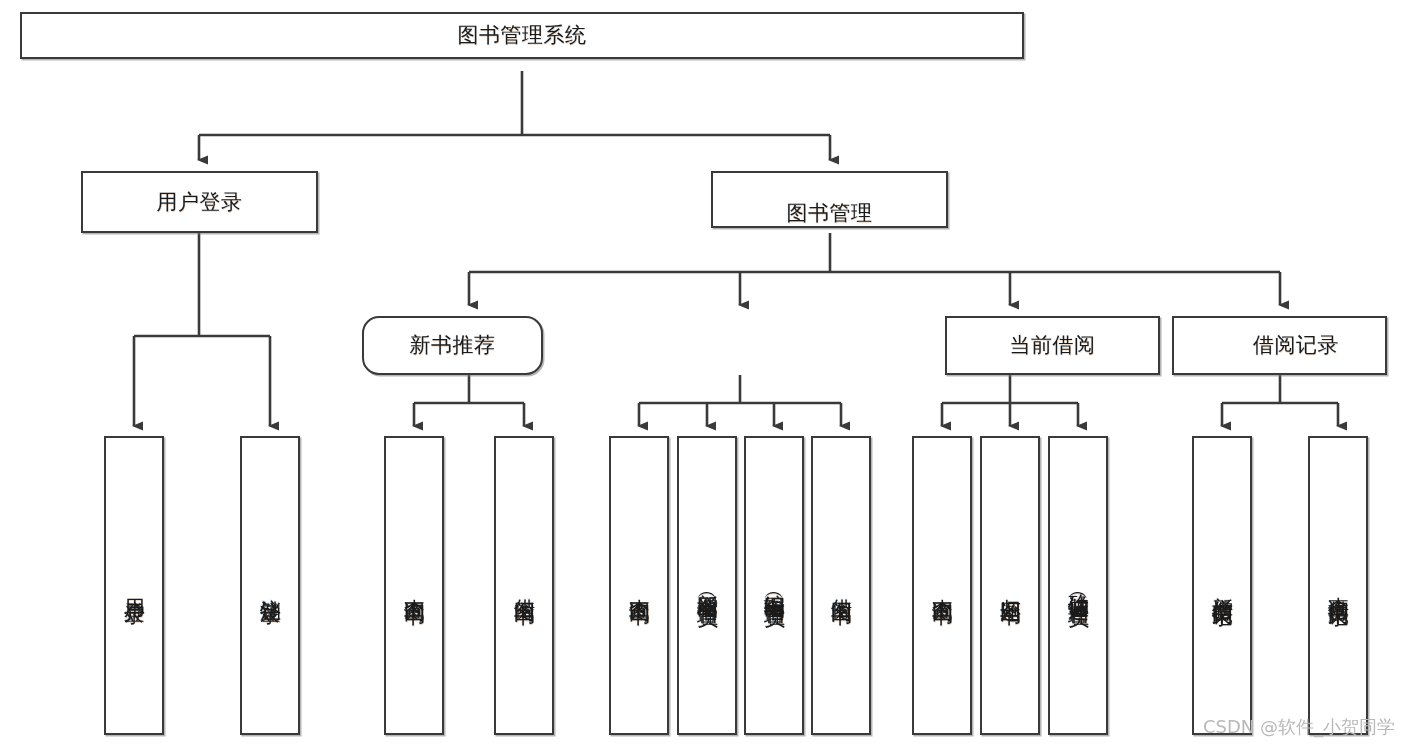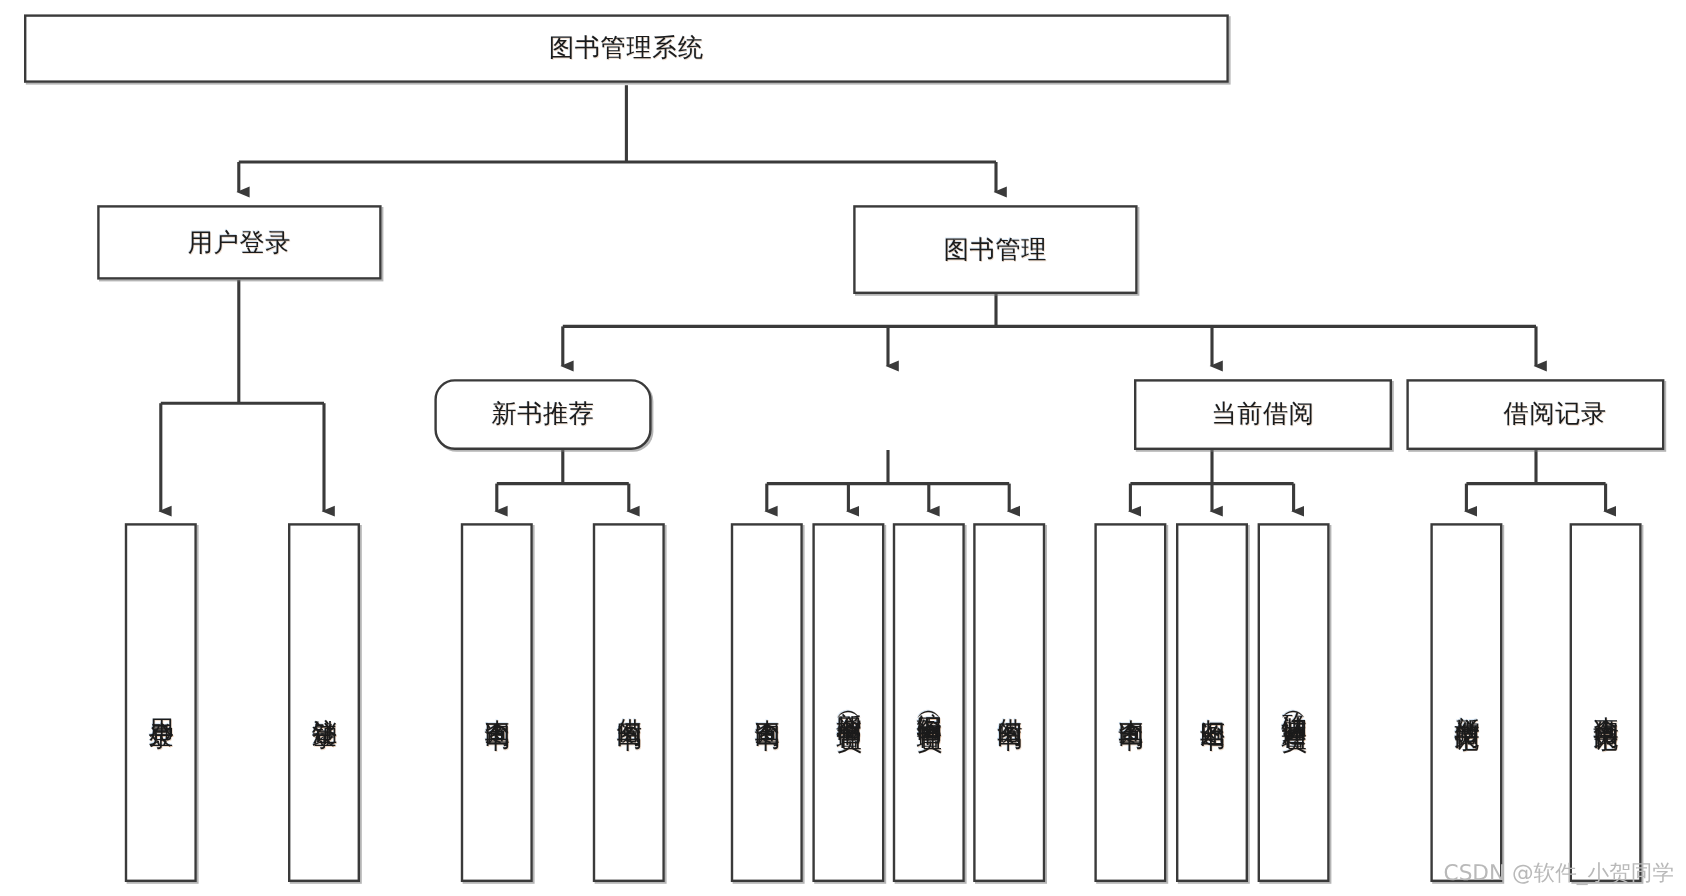--- a/index.html
+++ b/index.html
@@ -114,28 +114,28 @@
       <path d="M 1010 403 L 1010 426" marker-end="url(#arrowhead)"></path>
       <path d="M 1078 403 L 1078 426" marker-end="url(#arrowhead)"></path>
 
       <path d="M 1280 375 L 1280 403"></path>
       <path d="M 1222 403 L 1338 403"></path>
       <path d="M 1222 403 L 1222 426" marker-end="url(#arrowhead)"></path>
       <path d="M 1338 403 L 1338 426" marker-end="url(#arrowhead)"></path>
     </g>
   </svg>
 
-  <div class="node-box" style="left:20px; top:12px; width:1004px; height:57px;">
+  <div class="node-box" style="left:20px; top:12px; width:1004px; height:47px;">
     <span class="node-label">图书管理系统</span>
   </div>
 
   <div class="node-box" style="left:81px; top:171px; width:237px; height:62px;">
     <span class="node-label">用户登录</span>
   </div>
-  <div class="node-box" style="left:711px; top:171px; width:237px; height:74px;">
+  <div class="node-box" style="left:711px; top:171px; width:237px; height:57px;align-items:flex-end;">
     <span class="node-label">图书管理</span>
   </div>
 
   <div class="node-box" style="left:362px; top:316px; width:181px; height:59px;border-radius:17px;">
     <span class="node-label">新书推荐</span>
   </div>
   <div class="node-box" style="left:902px; top:316px; width:215px; height:59px;margin-left:43px;">
     <span class="node-label">当前借阅</span>
   </div>
   <div class="node-box" style="left:1172px; top:316px; width:215px; height:59px;padding-left:33px;">

